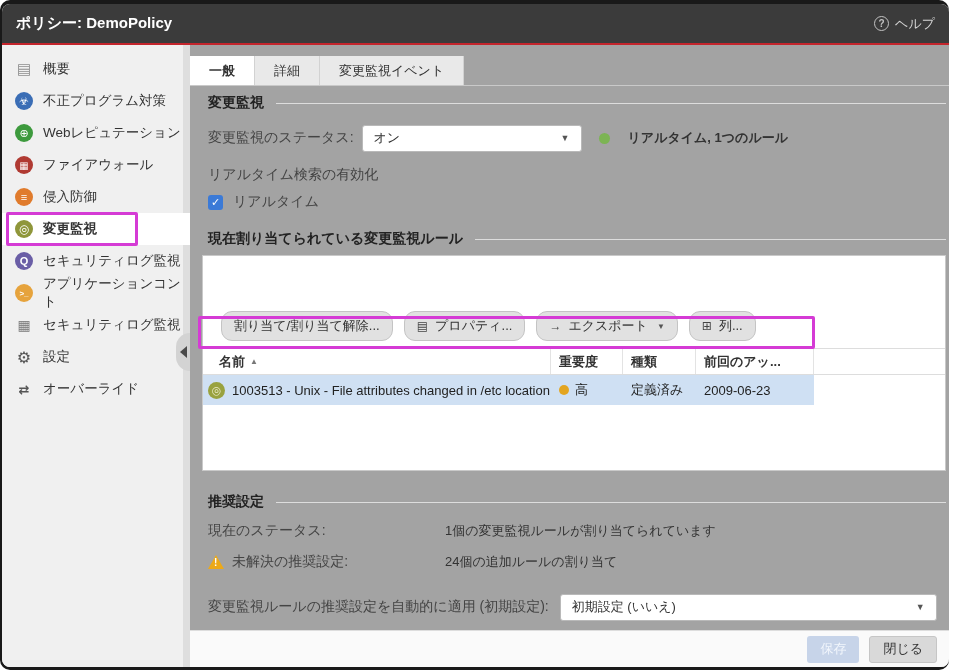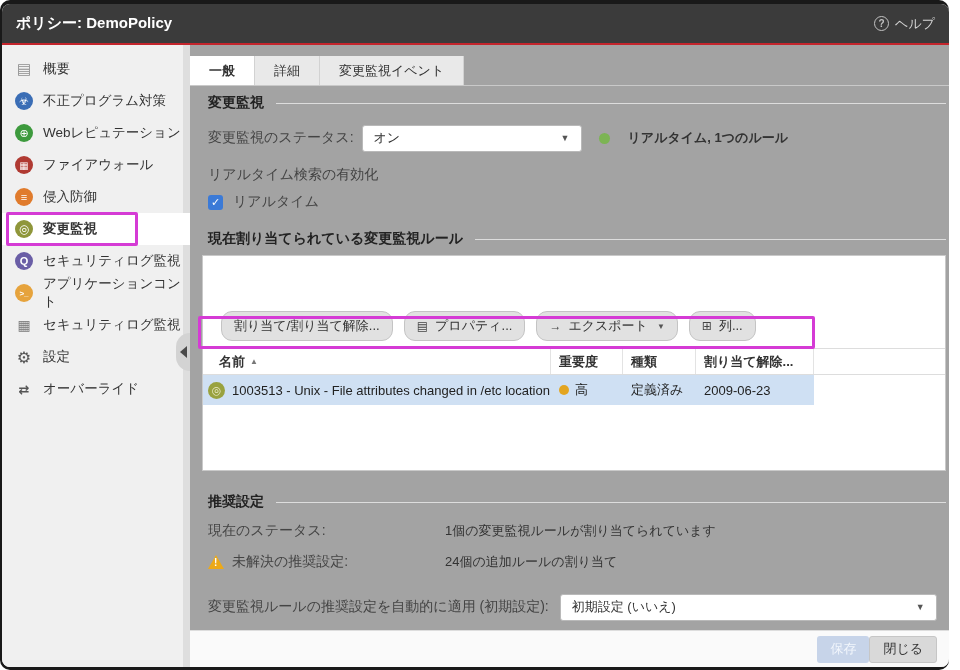--- a/index.html
+++ b/index.html
@@ -110,21 +110,21 @@
   .reco-lbl { width:237px; display:flex; align-items:center; gap:8px; }
   .warn-tri { position:relative; width:0; height:0; border-left:8px solid transparent;
     border-right:8px solid transparent; border-bottom:14px solid #eca918; flex:none; }
   .warn-tri::after { content:"!"; position:absolute; left:-2px; top:2px; color:#fff;
     font-size:10px; font-weight:bold; }
 
   .auto-row { margin-top:20px; height:28px; }
   .sel-auto { width:377px; margin-left:11px; }
 
   .footer { flex:none; height:37px; border-top:1px solid #ddd; background:#fafafa;
-    display:flex; align-items:center; justify-content:flex-end; gap:0; padding-right:12px; }
+    display:flex; align-items:center; justify-content:flex-end; gap:10px; padding-right:12px; }
   .btn { height:27px; border-radius:3px; font-size:13px; display:flex; align-items:center;
     padding:0 13px; cursor:pointer; }
   .btn-save { background:#c7d4e9; color:#f2f6fc; }
   .btn-close { background:#d9d9d9; color:#333; border:1px solid #c6c6c6; }
 
   .annotation { position:absolute; border:3px solid #d53bd5; border-radius:2px; pointer-events:none; }
   .ann-sidebar { left:6px; top:212px; width:132px; height:34px; }
   .ann-row { left:198px; top:316px; width:617px; height:33px; }
 </style>
 </head>
@@ -256,21 +256,21 @@
               <span>名前</span>
               <span class="sort">▲</span>
             </div>
             <div class="th c-sev">
               <span>重要度</span>
             </div>
             <div class="th c-type">
               <span>種類</span>
             </div>
             <div class="th c-upd">
-              <span>割り当て解除...</span>
+              <span>前回のアッ...</span>
             </div>
             <div class="th c-fill"></div>
           </div>
 
           <div class="trow">
             <div class="td c-name">
               <span class="row-ic">◎</span>
               <span>1003513 - Unix - File attributes changed in /etc location</span>
             </div>
             <div class="td c-sev">

